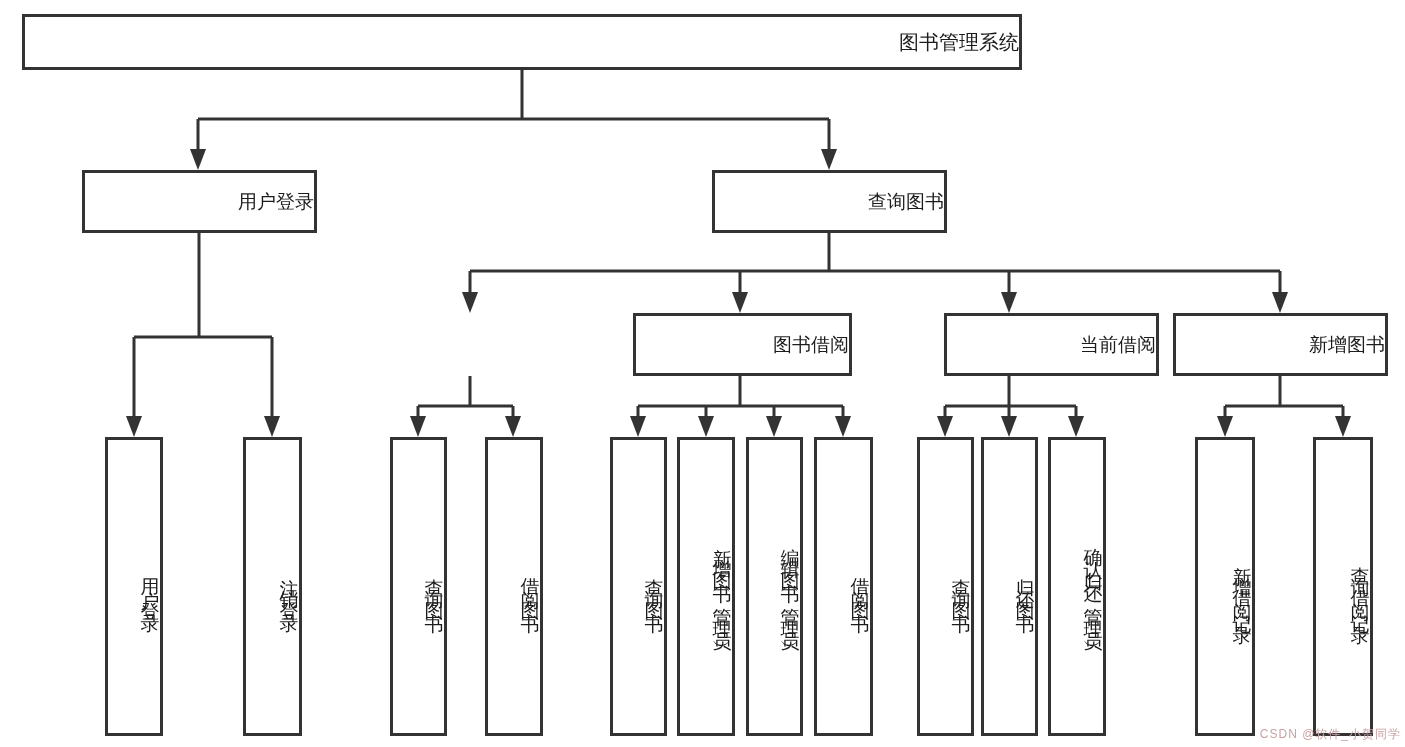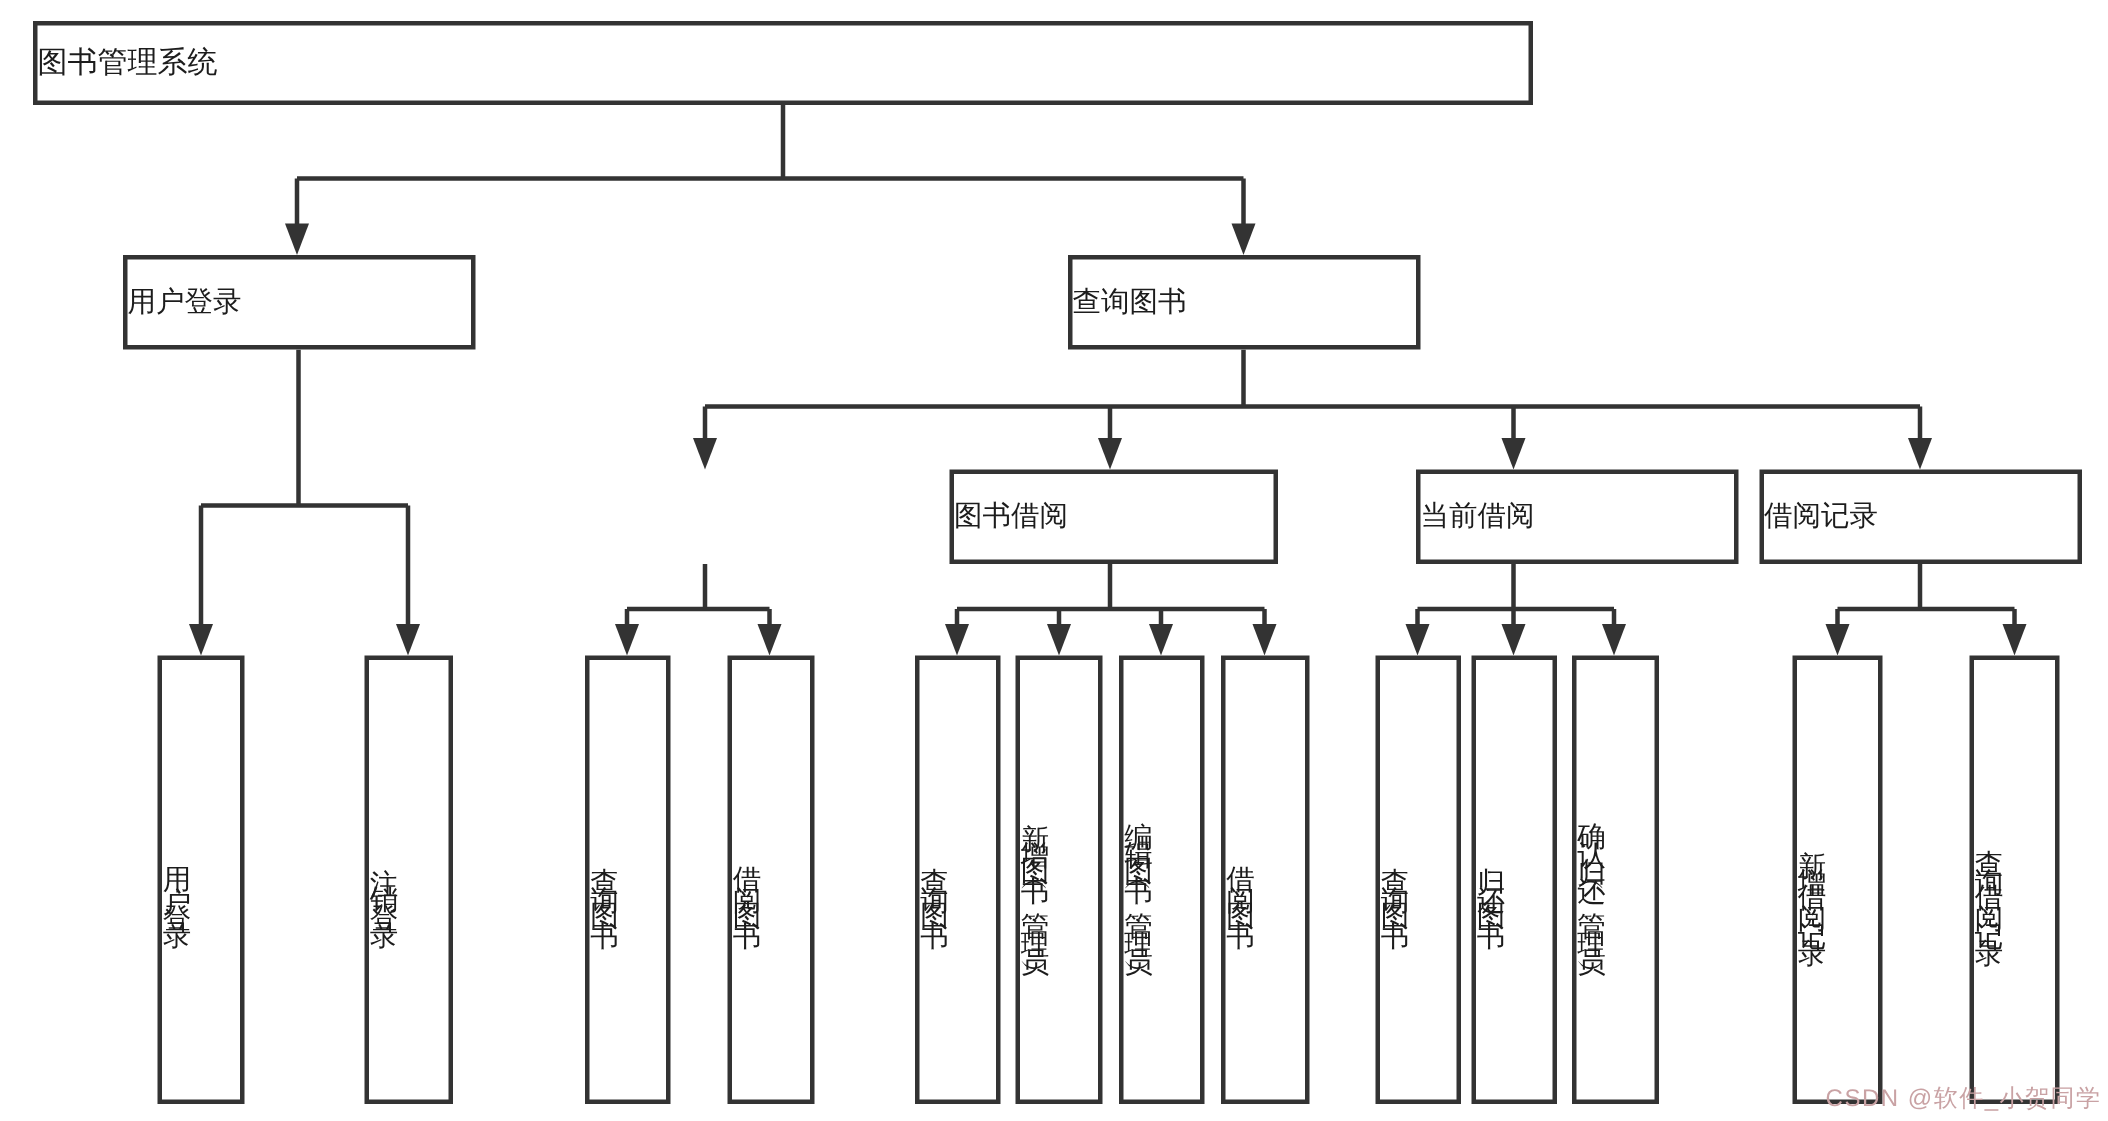--- a/index.html
+++ b/index.html
@@ -21,41 +21,41 @@
     top: 0;
     pointer-events: none;
   }
   .node {
     position: absolute;
     box-sizing: border-box;
     background: #ffffff;
     border: 3px solid #333333;
     display: flex;
     align-items: center;
-    justify-content: flex-start;
+    justify-content: flex-end;
     color: #1c1c1c;
     font-size: 19px;
     line-height: 1;
     white-space: nowrap;
   }
   .node.root {
     font-size: 20px;
   }
   .vlabel {
     writing-mode: vertical-rl;
     text-orientation: mixed;
     letter-spacing: 12px;
     line-height: 1;
     white-space: nowrap;
   }
   .watermark {
     position: absolute;
     right: 4px;
     bottom: 4px;
-    font-size: 16px;
+    font-size: 12px;
     color: #c9a2a4;
     letter-spacing: 1px;
     z-index: 10;
     margin-top: 32px;
   }
 </style>
 </head>
 <body>
 
 <div class="stage">
@@ -111,21 +111,21 @@
     <span>查询图书</span>
   </div>
 
   <div class="node" style="left:633px; top:313px; width:219px; height:63px;">
     <span>图书借阅</span>
   </div>
   <div class="node" style="left:944px; top:313px; width:215px; height:63px;">
     <span>当前借阅</span>
   </div>
   <div class="node" style="left:1173px; top:313px; width:215px; height:63px;">
-    <span>借阅记录</span>
+    <span>新增图书</span>
   </div>
 
   <div class="node" style="left:105px; top:437px; width:58px; height:299px;">
     <span class="vlabel">用户登录</span>
   </div>
   <div class="node" style="left:243px; top:437px; width:59px; height:299px;">
     <span class="vlabel">注销登录</span>
   </div>
 
   <div class="node" style="left:390px; top:437px; width:57px; height:299px;">

